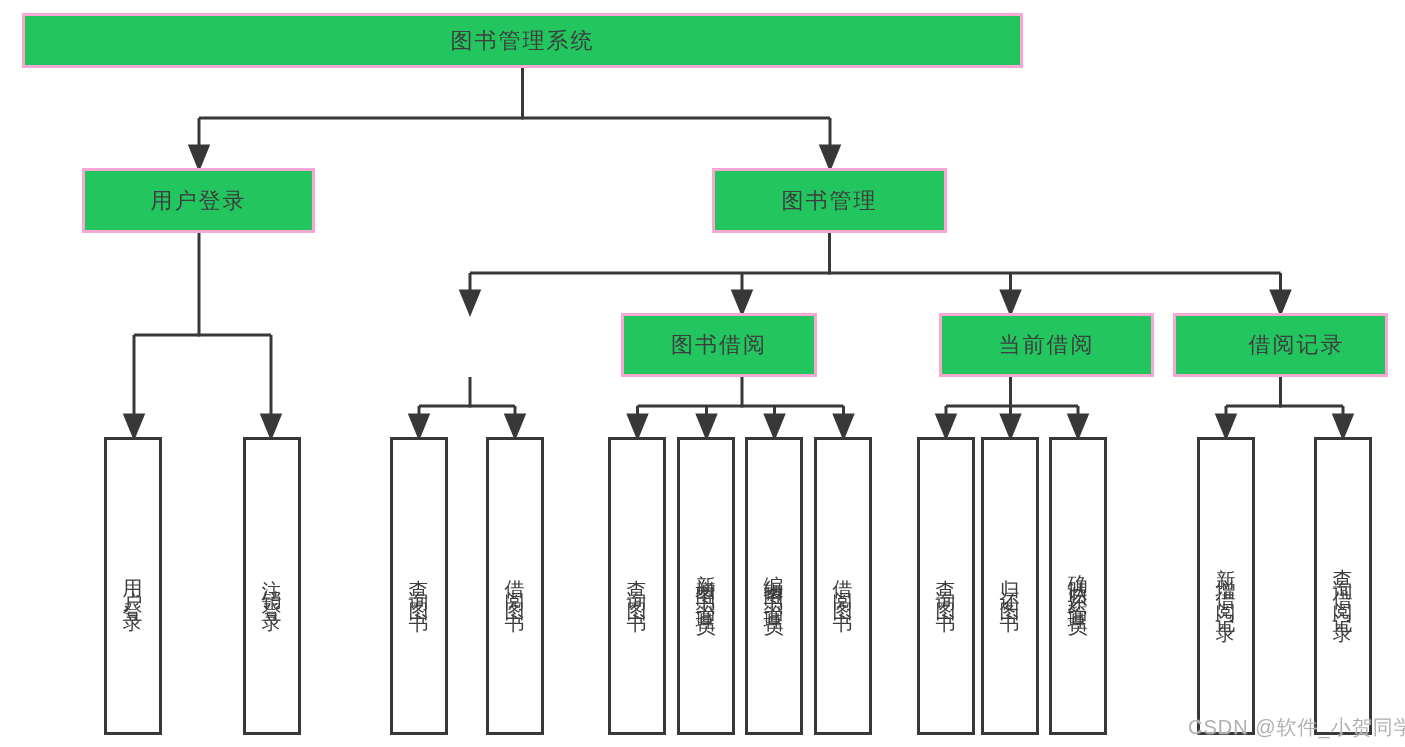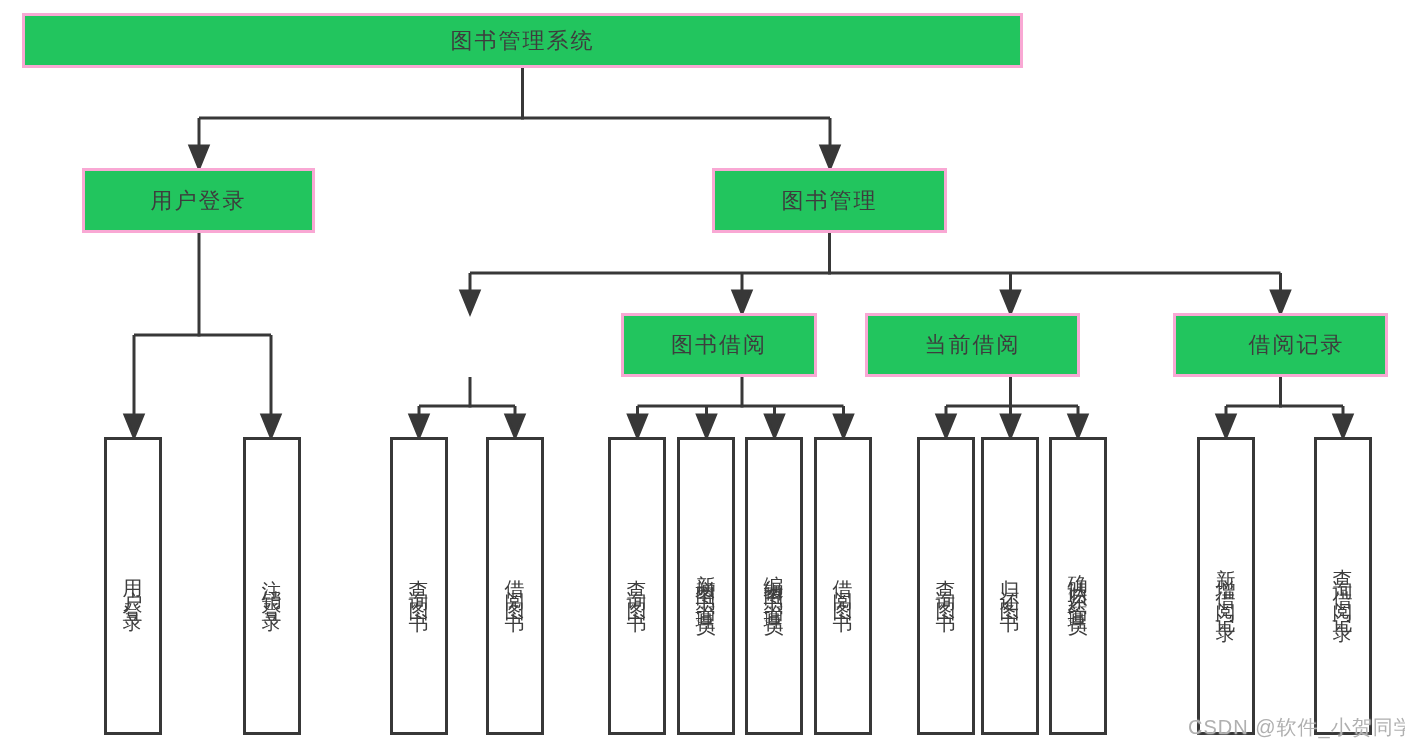--- a/index.html
+++ b/index.html
@@ -28,21 +28,21 @@
   
   .root{left:22px;top:13px;width:1001px;height:55px;}
   
   .lv2{top:168px;height:65px;}
   .lv2.user{left:82px;width:233px;}
   .lv2.mgmt{left:712px;width:235px;}
   
   .lv3{top:313px;height:64px;}
   .lv3.g0{left:362px;width:216px;}
   .lv3.g1{left:621px;width:196px;}
-  .lv3.g2{left:865px;width:215px;}
+  .lv3.g2{left:939px;width:215px;}
   .lv3.g3{left:1173px;width:215px;padding-left:32px;}
   
   .leaf{
     top:437px;height:298px;width:58px;
     position:absolute;box-sizing:border-box;
     border:3px solid #383838;background:#fff;
     display:flex;align-items:center;justify-content:center;
   }
   .leaf span{
     writing-mode:vertical-rl;

